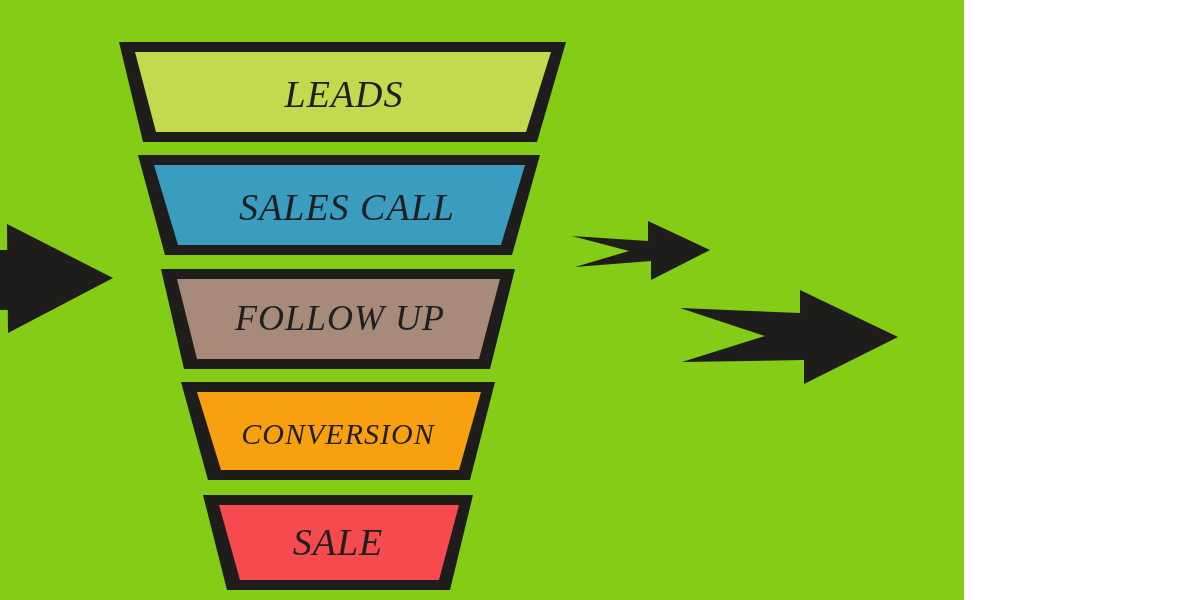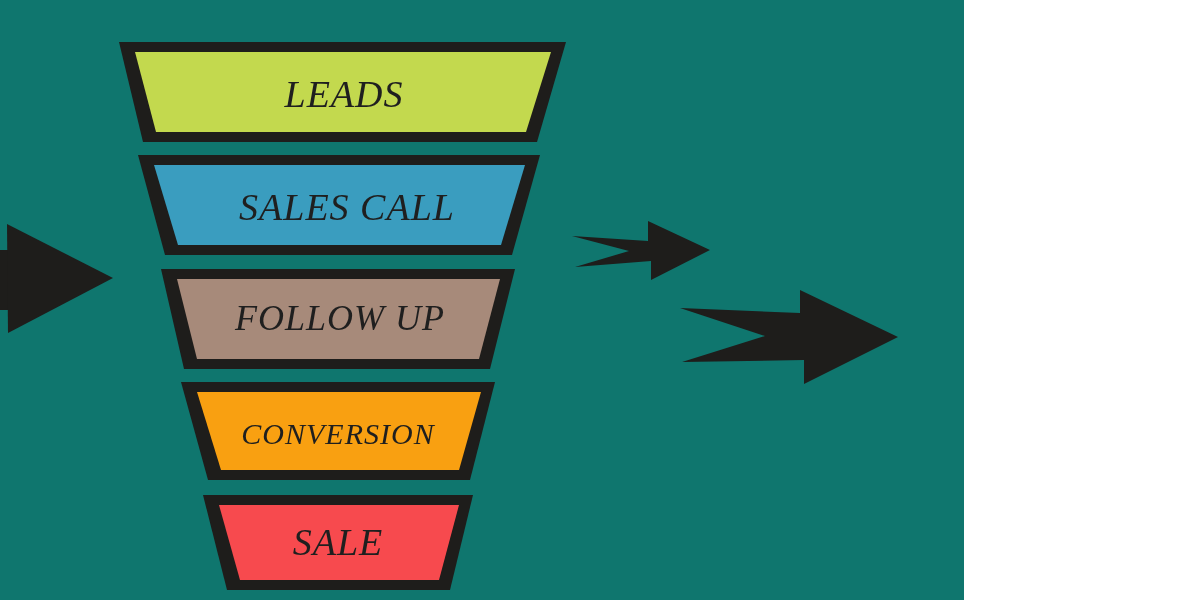--- a/index.html
+++ b/index.html
@@ -5,21 +5,21 @@
   html, body {
     margin: 0;
     padding: 0;
     background: #ffffff;
   }
   .canvas {
     position: relative;
     width: 964px;
     height: 600px;
     overflow: hidden;
-    background: #0f766e;
+    background: #84cc16;
     font-family: "Liberation Serif", serif;
   }
   svg { display: block; }
   .stage-label {
     font-family: "Liberation Serif", serif;
     font-style: italic;
     fill: #1f1f1f;
     letter-spacing: 1px;
   }
   .lbl-38 { font-size: 38px; }

